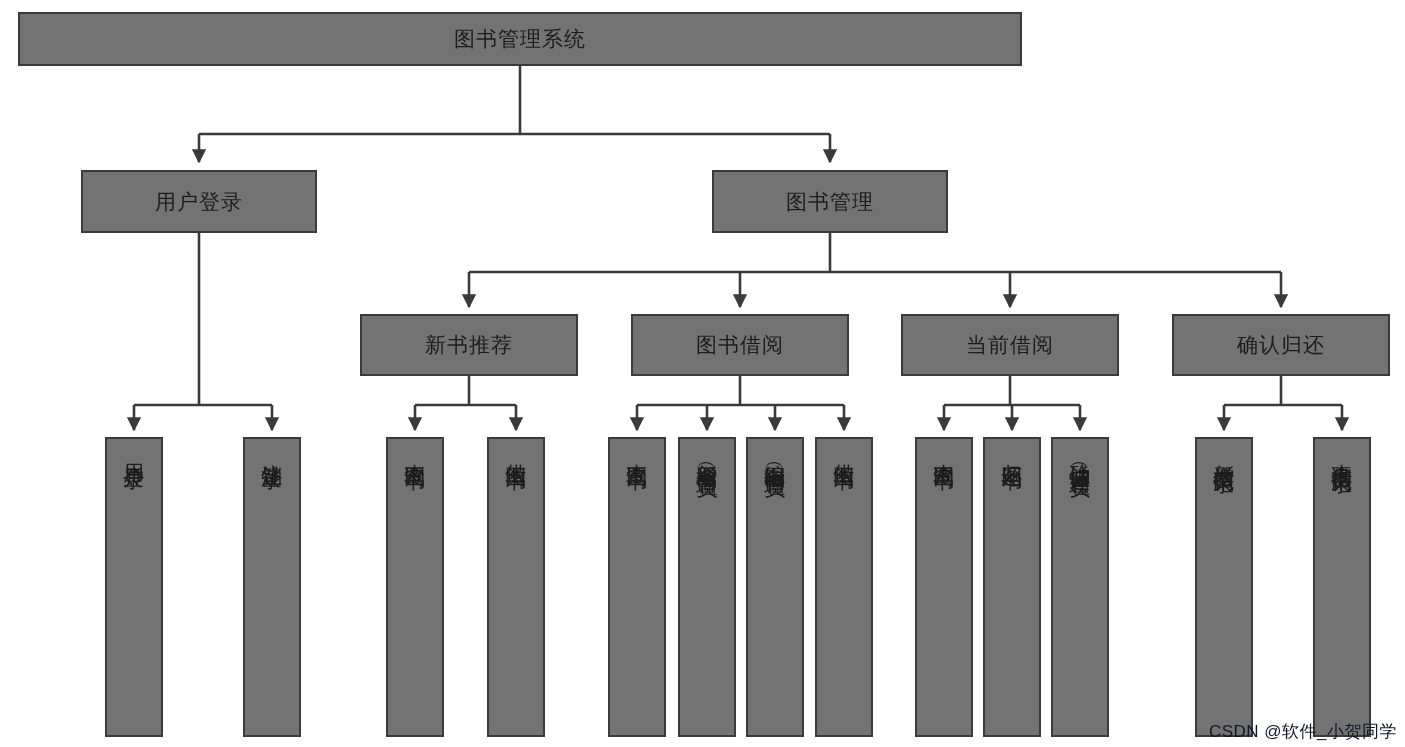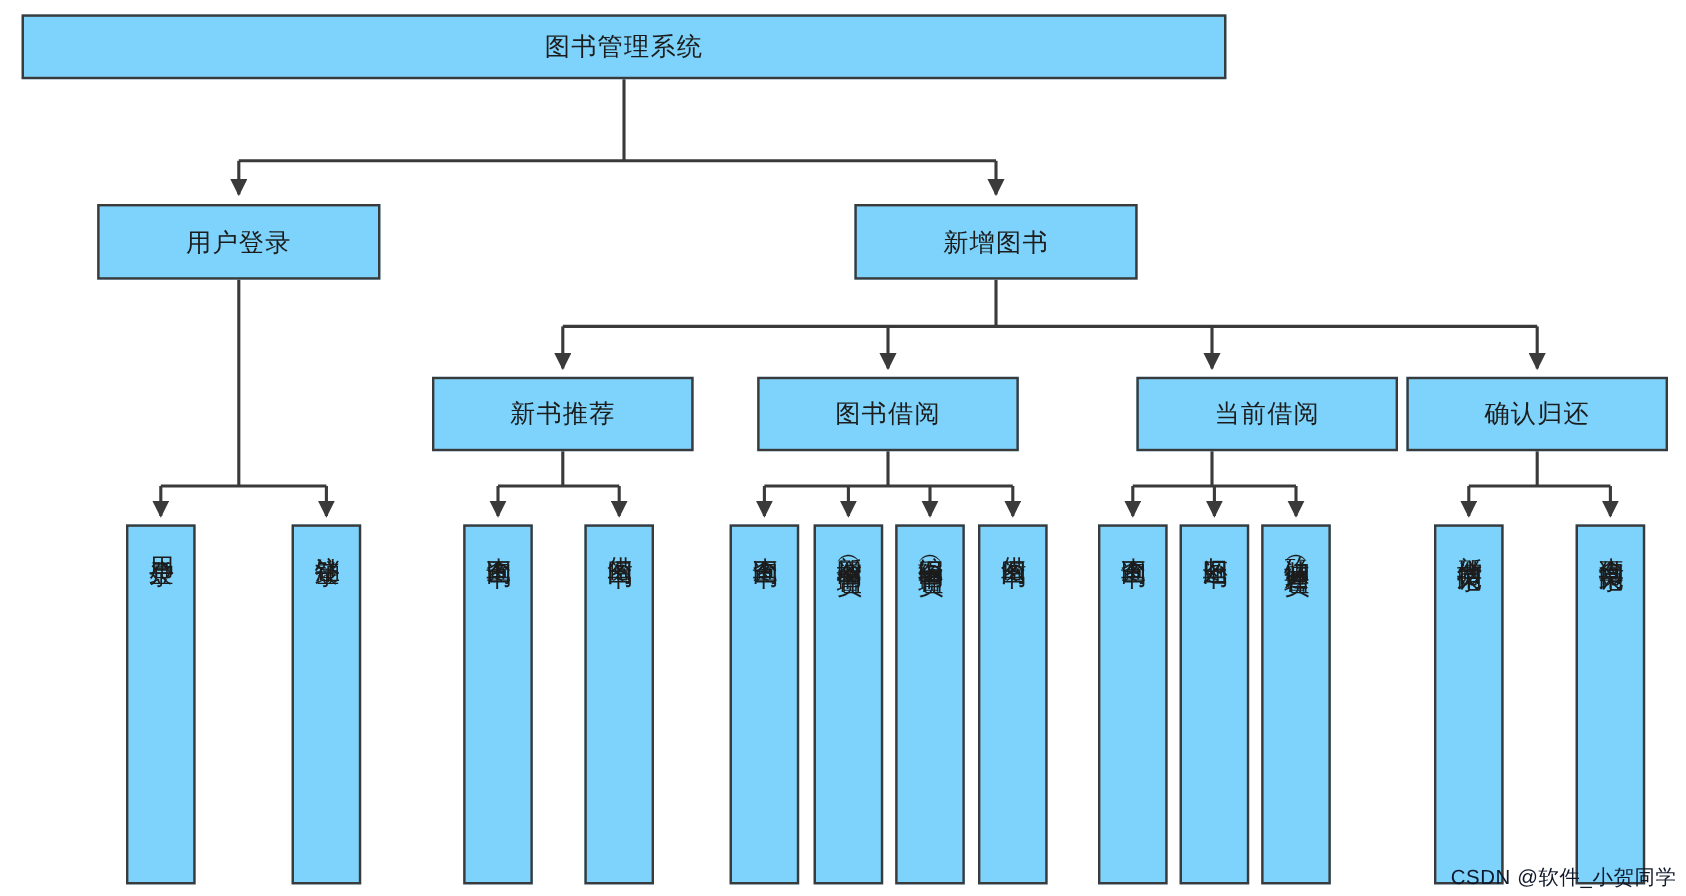--- a/index.html
+++ b/index.html
@@ -7,21 +7,21 @@
     width:1405px;height:747px;
     background:#ffffff;
     font-family:"Liberation Sans","DejaVu Sans",sans-serif;
     overflow:hidden;
   }
   #stage{position:relative;width:1405px;height:747px;}
   svg#edges{position:absolute;left:0;top:0;width:1405px;height:747px;pointer-events:none;}
 
   .node{
     position:absolute;
-    background:#7dd3fc;
+    background:#737373;
     border:2.5px solid #3a3a3a;
     box-sizing:border-box;
     display:flex;
     align-items:center;
     justify-content:center;
     color:#1c1c1c;
   }
   .node.h{
     font-size:21px;
     letter-spacing:1px;
@@ -107,30 +107,30 @@
   </svg>
 
   <div class="node h" style="left:18px;top:12px;width:1004px;height:54px;">
     <span>图书管理系统</span>
   </div>
 
   <div class="node h" style="left:81px;top:170px;width:236px;height:63px;">
     <span>用户登录</span>
   </div>
   <div class="node h" style="left:712px;top:170px;width:236px;height:63px;">
-    <span>新增图书</span>
+    <span>图书管理</span>
   </div>
 
   <div class="node h" style="left:360px;top:314px;width:218px;height:62px;">
     <span>新书推荐</span>
   </div>
   <div class="node h" style="left:631px;top:314px;width:218px;height:62px;">
     <span>图书借阅</span>
   </div>
-  <div class="node h" style="left:901px;top:314px;width:218px;height:62px;margin-left:46px;">
+  <div class="node h" style="left:901px;top:314px;width:218px;height:62px;">
     <span>当前借阅</span>
   </div>
   <div class="node h" style="left:1172px;top:314px;width:218px;height:62px;">
     <span>确认归还</span>
   </div>
 
   <div class="node v" style="left:105px;top:437px;width:58px;height:300px;">
     <span class="vlabel">用户登录</span>
   </div>
   <div class="node v" style="left:243px;top:437px;width:58px;height:300px;">

